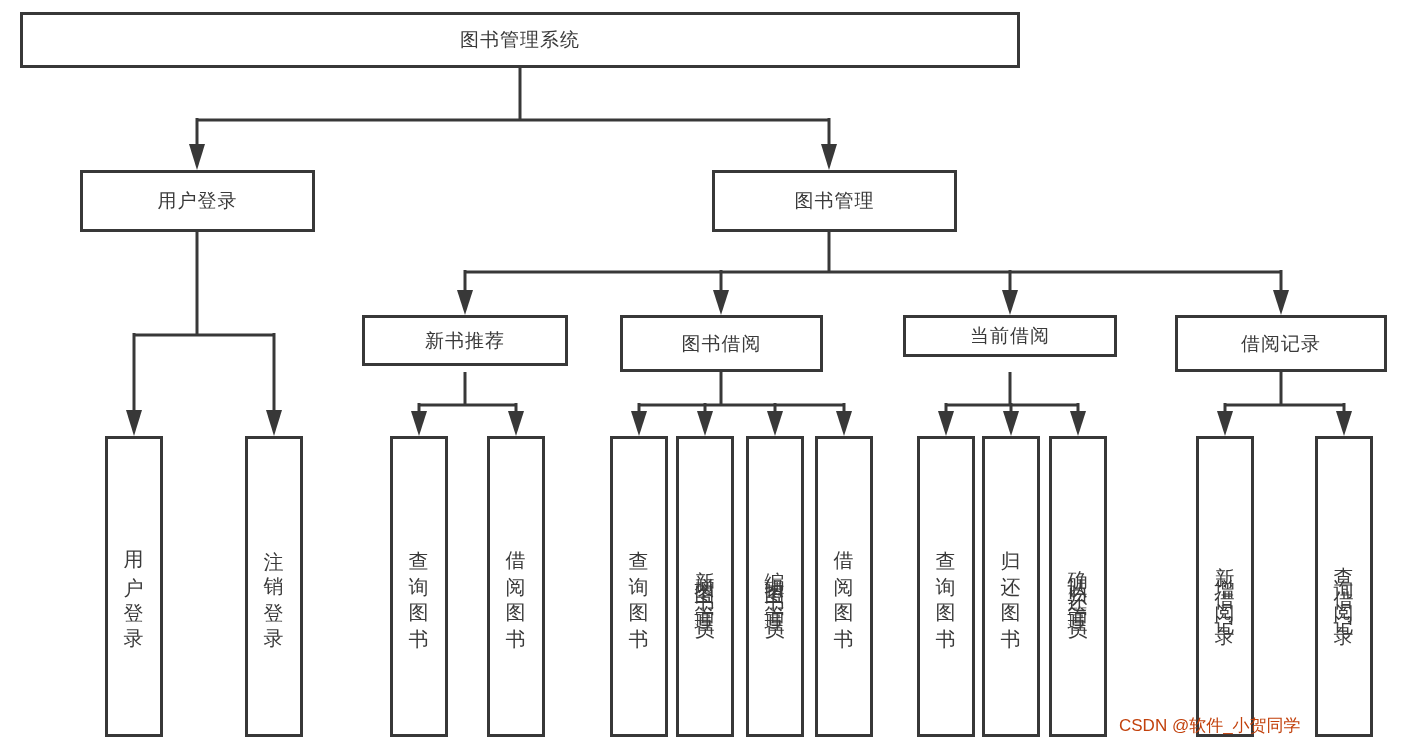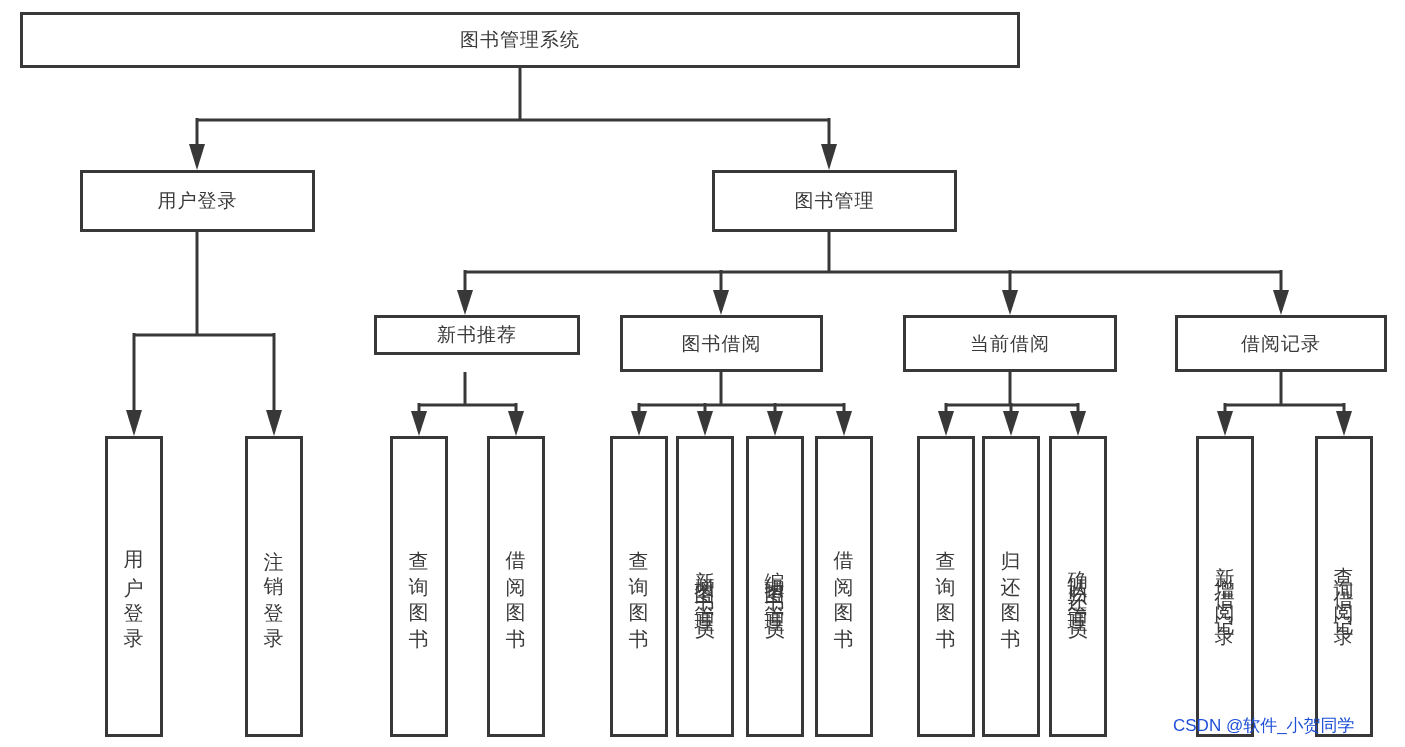--- a/index.html
+++ b/index.html
@@ -16,31 +16,31 @@
   .vtext {
     writing-mode:vertical-rl; text-orientation:mixed;
     line-height:1; letter-spacing:26px; color:#3a3a3a; font-size:20px;
   }
   .vtext.len6  { letter-spacing:12px; }
   .vtext.len10 { letter-spacing:7px; }
   svg.wires { position:absolute; left:0; top:0; z-index:1; pointer-events:none; }
   svg.wires line    { stroke:#383838; stroke-width:3; }
   svg.wires polygon { fill:#383838; }
   .watermark {
-    position:absolute; left:1173px; top:714px; z-index:6;
-    font-size:17px; color:#1d4ed8; white-space:nowrap;
+    position:absolute; left:1119px; top:714px; z-index:6;
+    font-size:17px; color:#c2410c; white-space:nowrap;
   }
 
   
   #n-root   { left:20px;  top:12px;  width:1000px; height:56px;text-align:center; }
   #n-login  { left:80px;  top:170px; width:235px;  height:62px; }
   #n-mgmt   { left:712px; top:170px; width:245px;  height:62px; }
-  #n-newrec { left:362px; top:315px; width:206px;  height:40px;margin-left:12px; }
+  #n-newrec { left:362px; top:315px; width:206px;  height:51px; }
   #n-borrow { left:620px; top:315px; width:203px;  height:57px; }
-  #n-cur    { left:903px; top:315px; width:214px;  height:57px; }
+  #n-cur    { left:903px; top:315px; width:214px;  height:42px; }
   #n-rec    { left:1175px;top:315px; width:212px;  height:57px; }
   .leaf { top:436px; width:58px; height:301px; }
   #lf0{left:105px}  #lf1{left:245px}  #lf2{left:390px}  #lf3{left:487px}
   #lf4{left:610px}  #lf5{left:676px}  #lf6{left:746px}  #lf7{left:815px}
   #lf8{left:917px}  #lf9{left:982px}  #lf10{left:1049px}#lf11{left:1196px}
   #lf12{left:1315px}
 </style>
 </head>
 <body>
 

